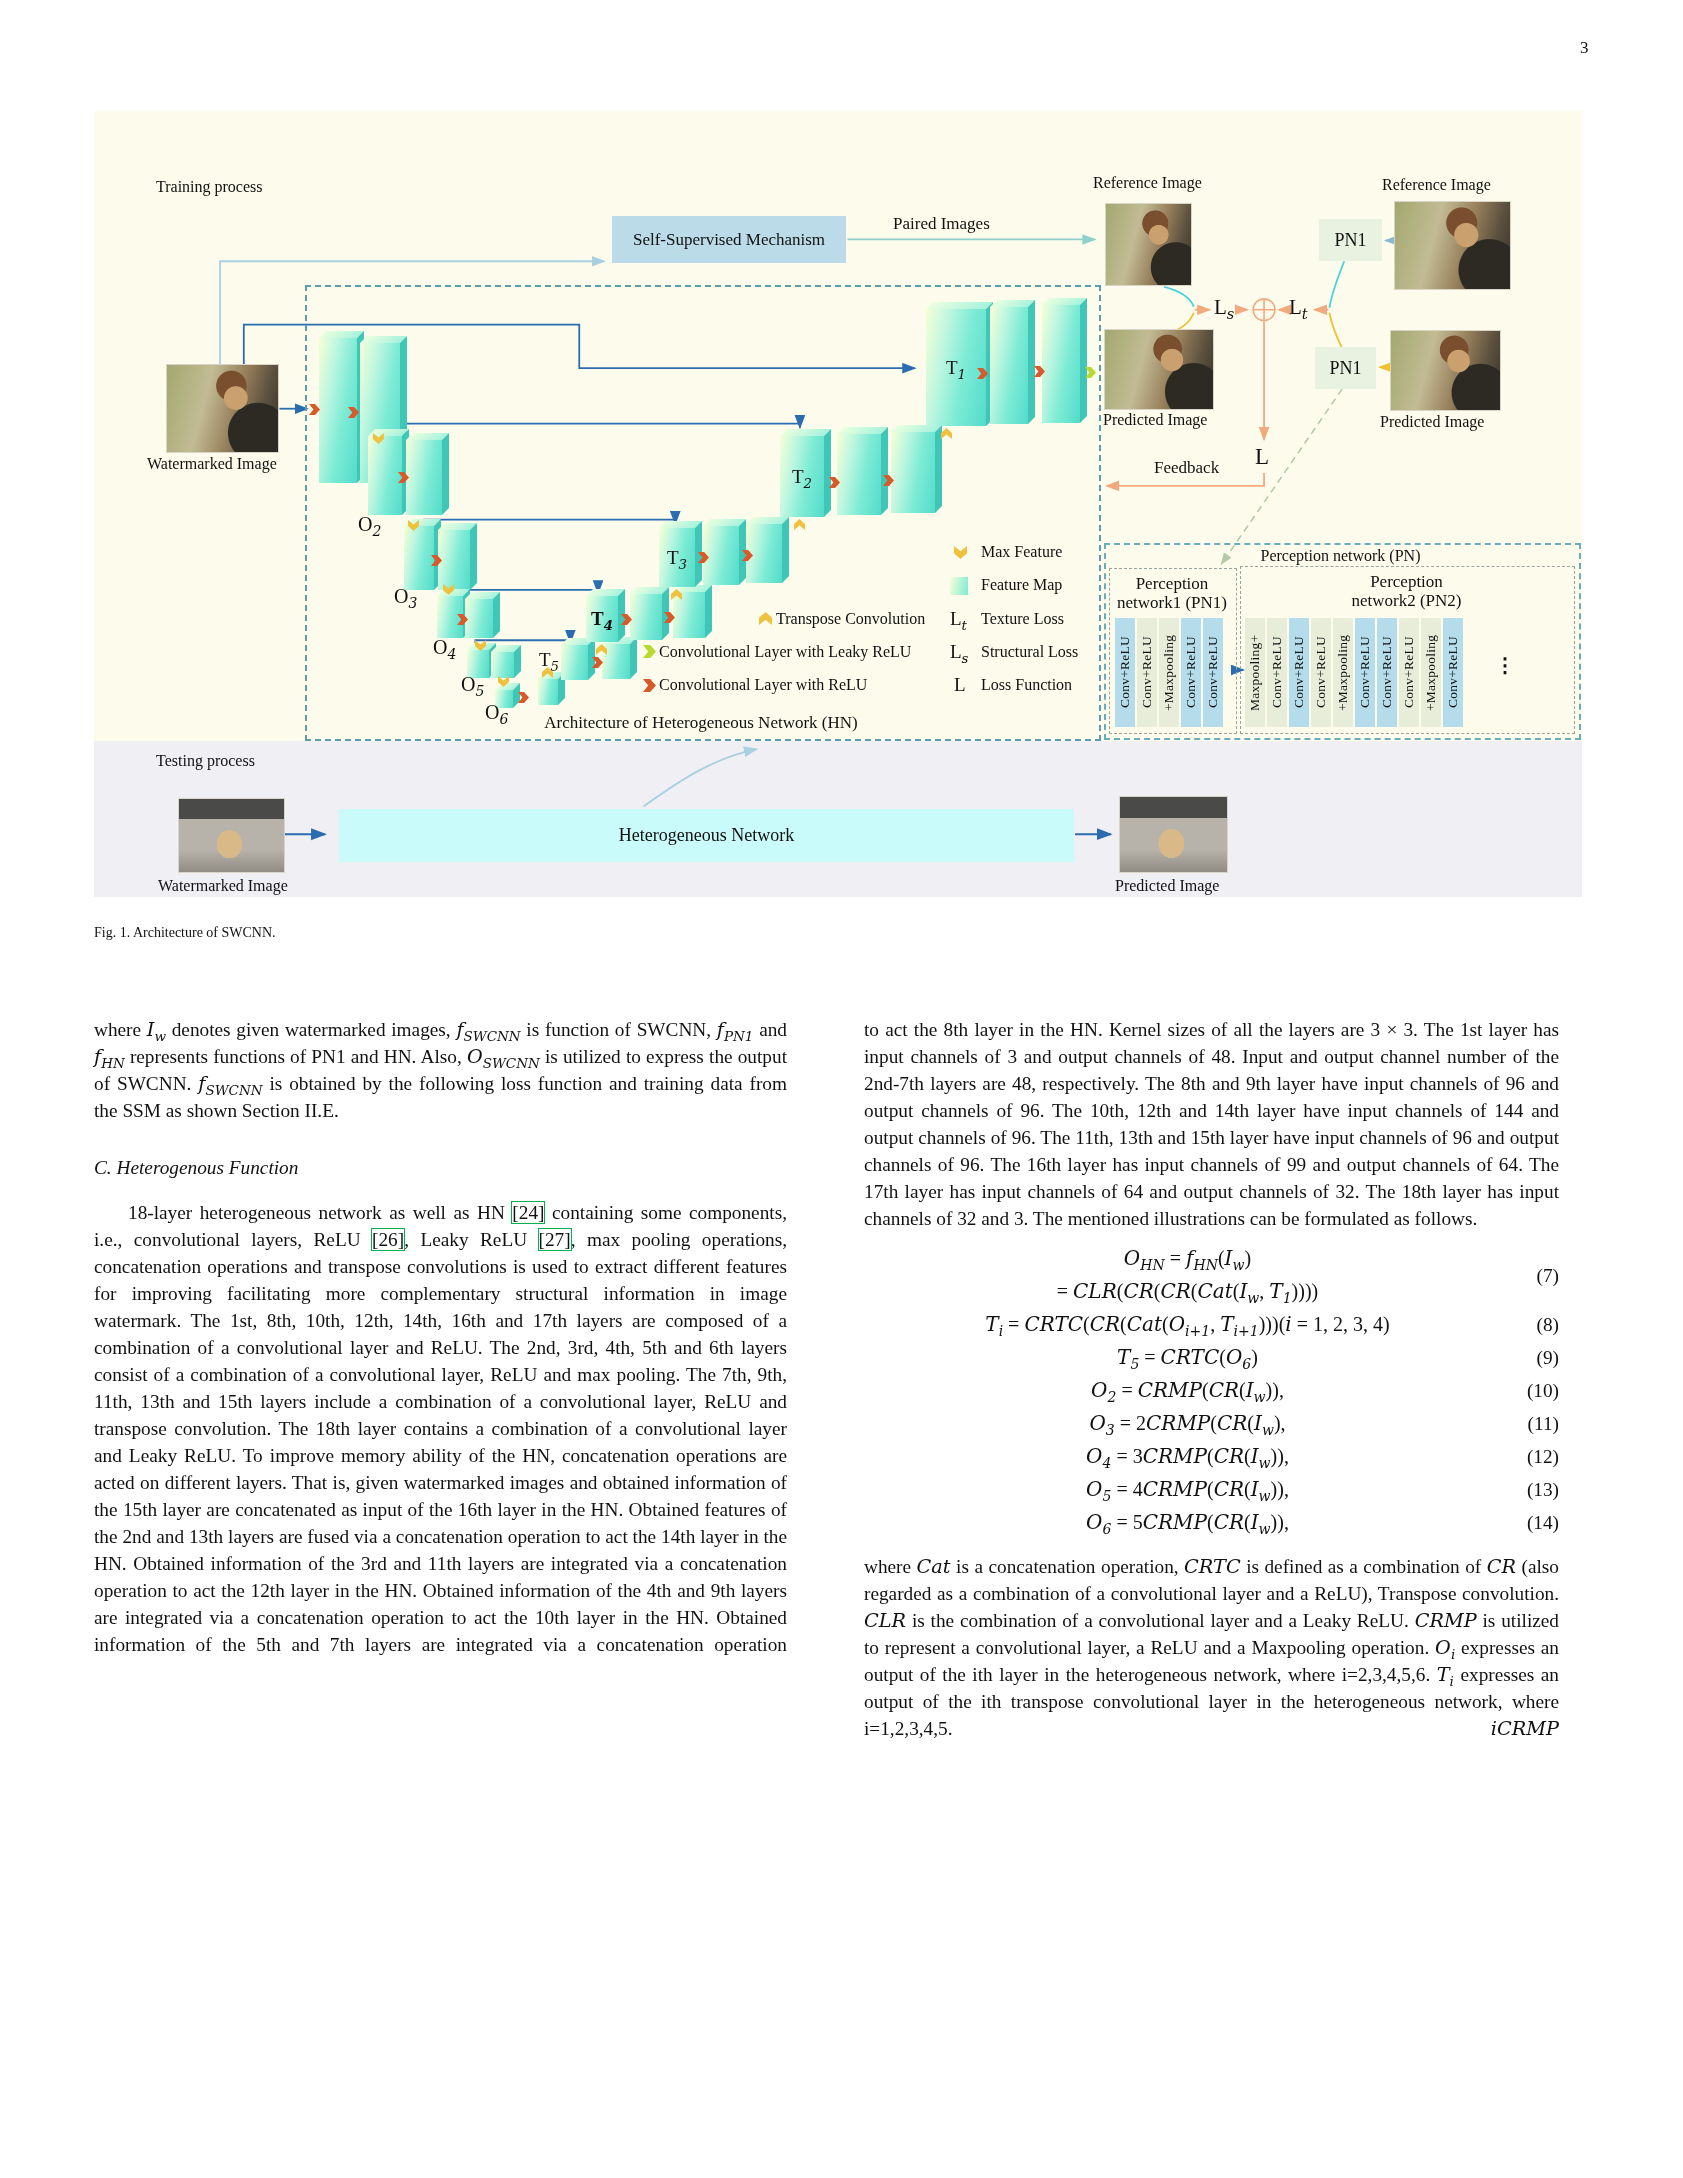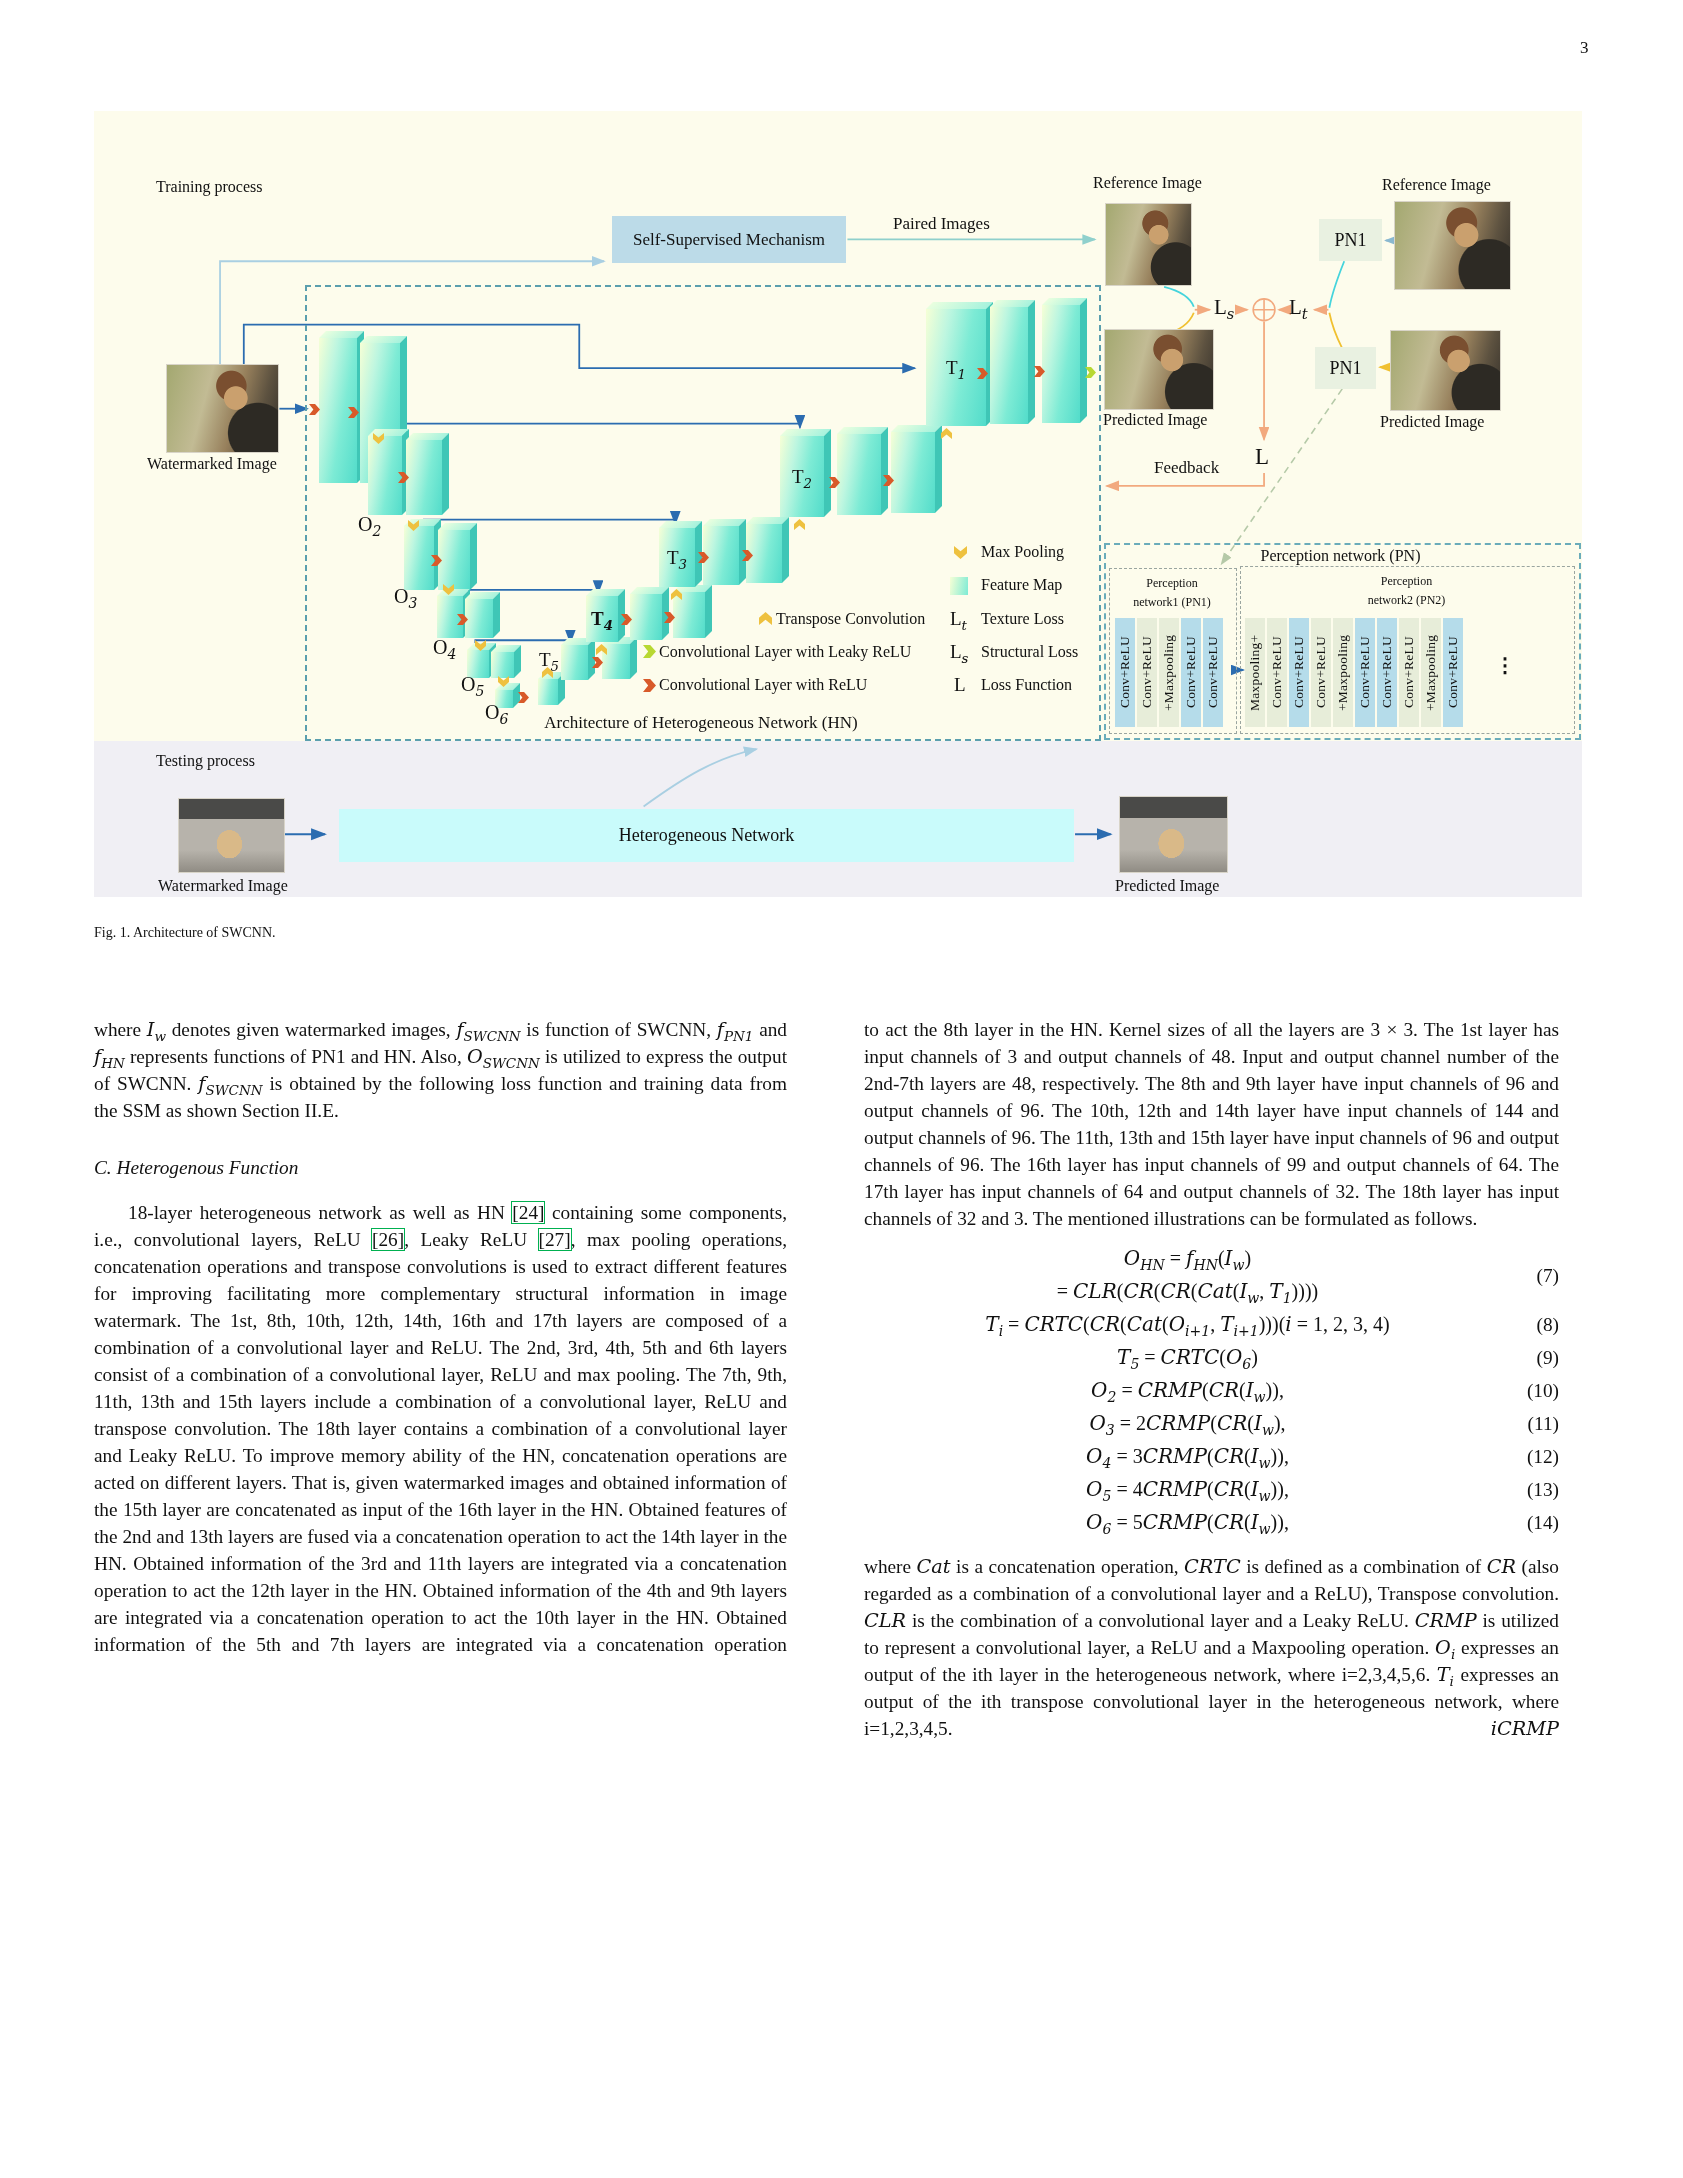--- a/index.html
+++ b/index.html
@@ -17,21 +17,21 @@
   .ssm { position:absolute; left:612px; top:216px; width:234px; height:47px; background:#bcdbe8;
          display:flex; align-items:center; justify-content:center; font-size:17px; }
   .pn1box { position:absolute; background:#e9f1e1; display:flex; align-items:center; justify-content:center; font-size:18px; }
   .hnbox-dash { position:absolute; left:305px; top:285px; width:792px; height:452px; border:2px dashed #5b9fae; }
   .pn-outer { position:absolute; left:1104px; top:543px; width:473px; height:193px; border:2px dashed #6aacba; }
   .pn-sub { position:absolute; border:1.5px dashed #9aa5a0; }
   .pncols { position:absolute; display:flex; gap:2px; }
   .pncol { width:20px; height:109px; writing-mode:vertical-rl; transform:rotate(180deg);
            font-size:13.4px; display:flex; align-items:center; justify-content:center; letter-spacing:0.3px; }
   .c-blue { background:#b5dcea; } .c-green { background:#e7edd9; }
-  .pn-title { position:absolute; text-align:center; font-size:12px; line-height:19px; }
+  .pn-title { position:absolute; text-align:center; font-size:17px; line-height:19px; }
   .hn-test { position:absolute; left:339px; top:809px; width:735px; height:53px; background:#c9fbfb;
              display:flex; align-items:center; justify-content:center; font-size:18px; }
   .caption { position:absolute; left:94px; top:925px; font-size:14px; }
 
   .ph { position:absolute; border:1px solid #d8d4c8; }
   .ph-woman { background:
       radial-gradient(circle at 62% 38%, #caa06e 0 13%, rgba(0,0,0,0) 14%),
       radial-gradient(circle at 58% 24%, #7a4f30 0 16%, rgba(0,0,0,0) 17%),
       radial-gradient(circle at 82% 78%, #2d2a24 0 26%, rgba(0,0,0,0) 27%),
       linear-gradient(105deg,#a3a870 0%,#c2bb94 35%,#97805c 60%,#5d5240 80%,#35302a 100%); }
@@ -256,21 +256,21 @@
     <span class="chv chv-down" style="left:475px; top:640px;"></span>
     <span class="chv chv-down" style="left:498px; top:676px;"></span>
 
     <span class="chv chv-up" style="left:542px; top:667px;"></span>
     <span class="chv chv-up" style="left:596px; top:644px;"></span>
     <span class="chv chv-up" style="left:671px; top:589px;"></span>
     <span class="chv chv-up" style="left:794px; top:519px;"></span>
     <span class="chv chv-up" style="left:941px; top:428px;"></span>
 
     <span class="chv chv-down chv-s" style="left:954px; top:546px;"></span>
-    <div class="lab16" style="left:981px; top:543px;">Max Pooling</div>
+    <div class="lab16" style="left:981px; top:543px;">Max Feature</div>
     <span class="fm-sq" style="left:950px; top:577px;"></span>
     <div class="lab16" style="left:981px; top:576px;">Feature Map</div>
     <span class="chv chv-up chv-s" style="left:759px; top:612px;"></span>
     <div class="lab16" style="left:776px; top:610px;">Transpose Convolution</div>
     <div class="lab16" style="left:950px; top:608px; font-size:19px;"><span>L</span><sub class="mi">t</sub></div>
     <div class="lab16" style="left:981px; top:610px;">Texture Loss</div>
     <span class="chv chv-leaky chv-s" style="left:643px; top:645px;"></span>
     <div class="lab16" style="left:659px; top:643px;">Convolutional Layer with Leaky ReLU</div>
     <div class="lab16" style="left:950px; top:641px; font-size:19px;"><span>L</span><sub class="mi">s</sub></div>
     <div class="lab16" style="left:981px; top:643px;">Structural Loss</div>

